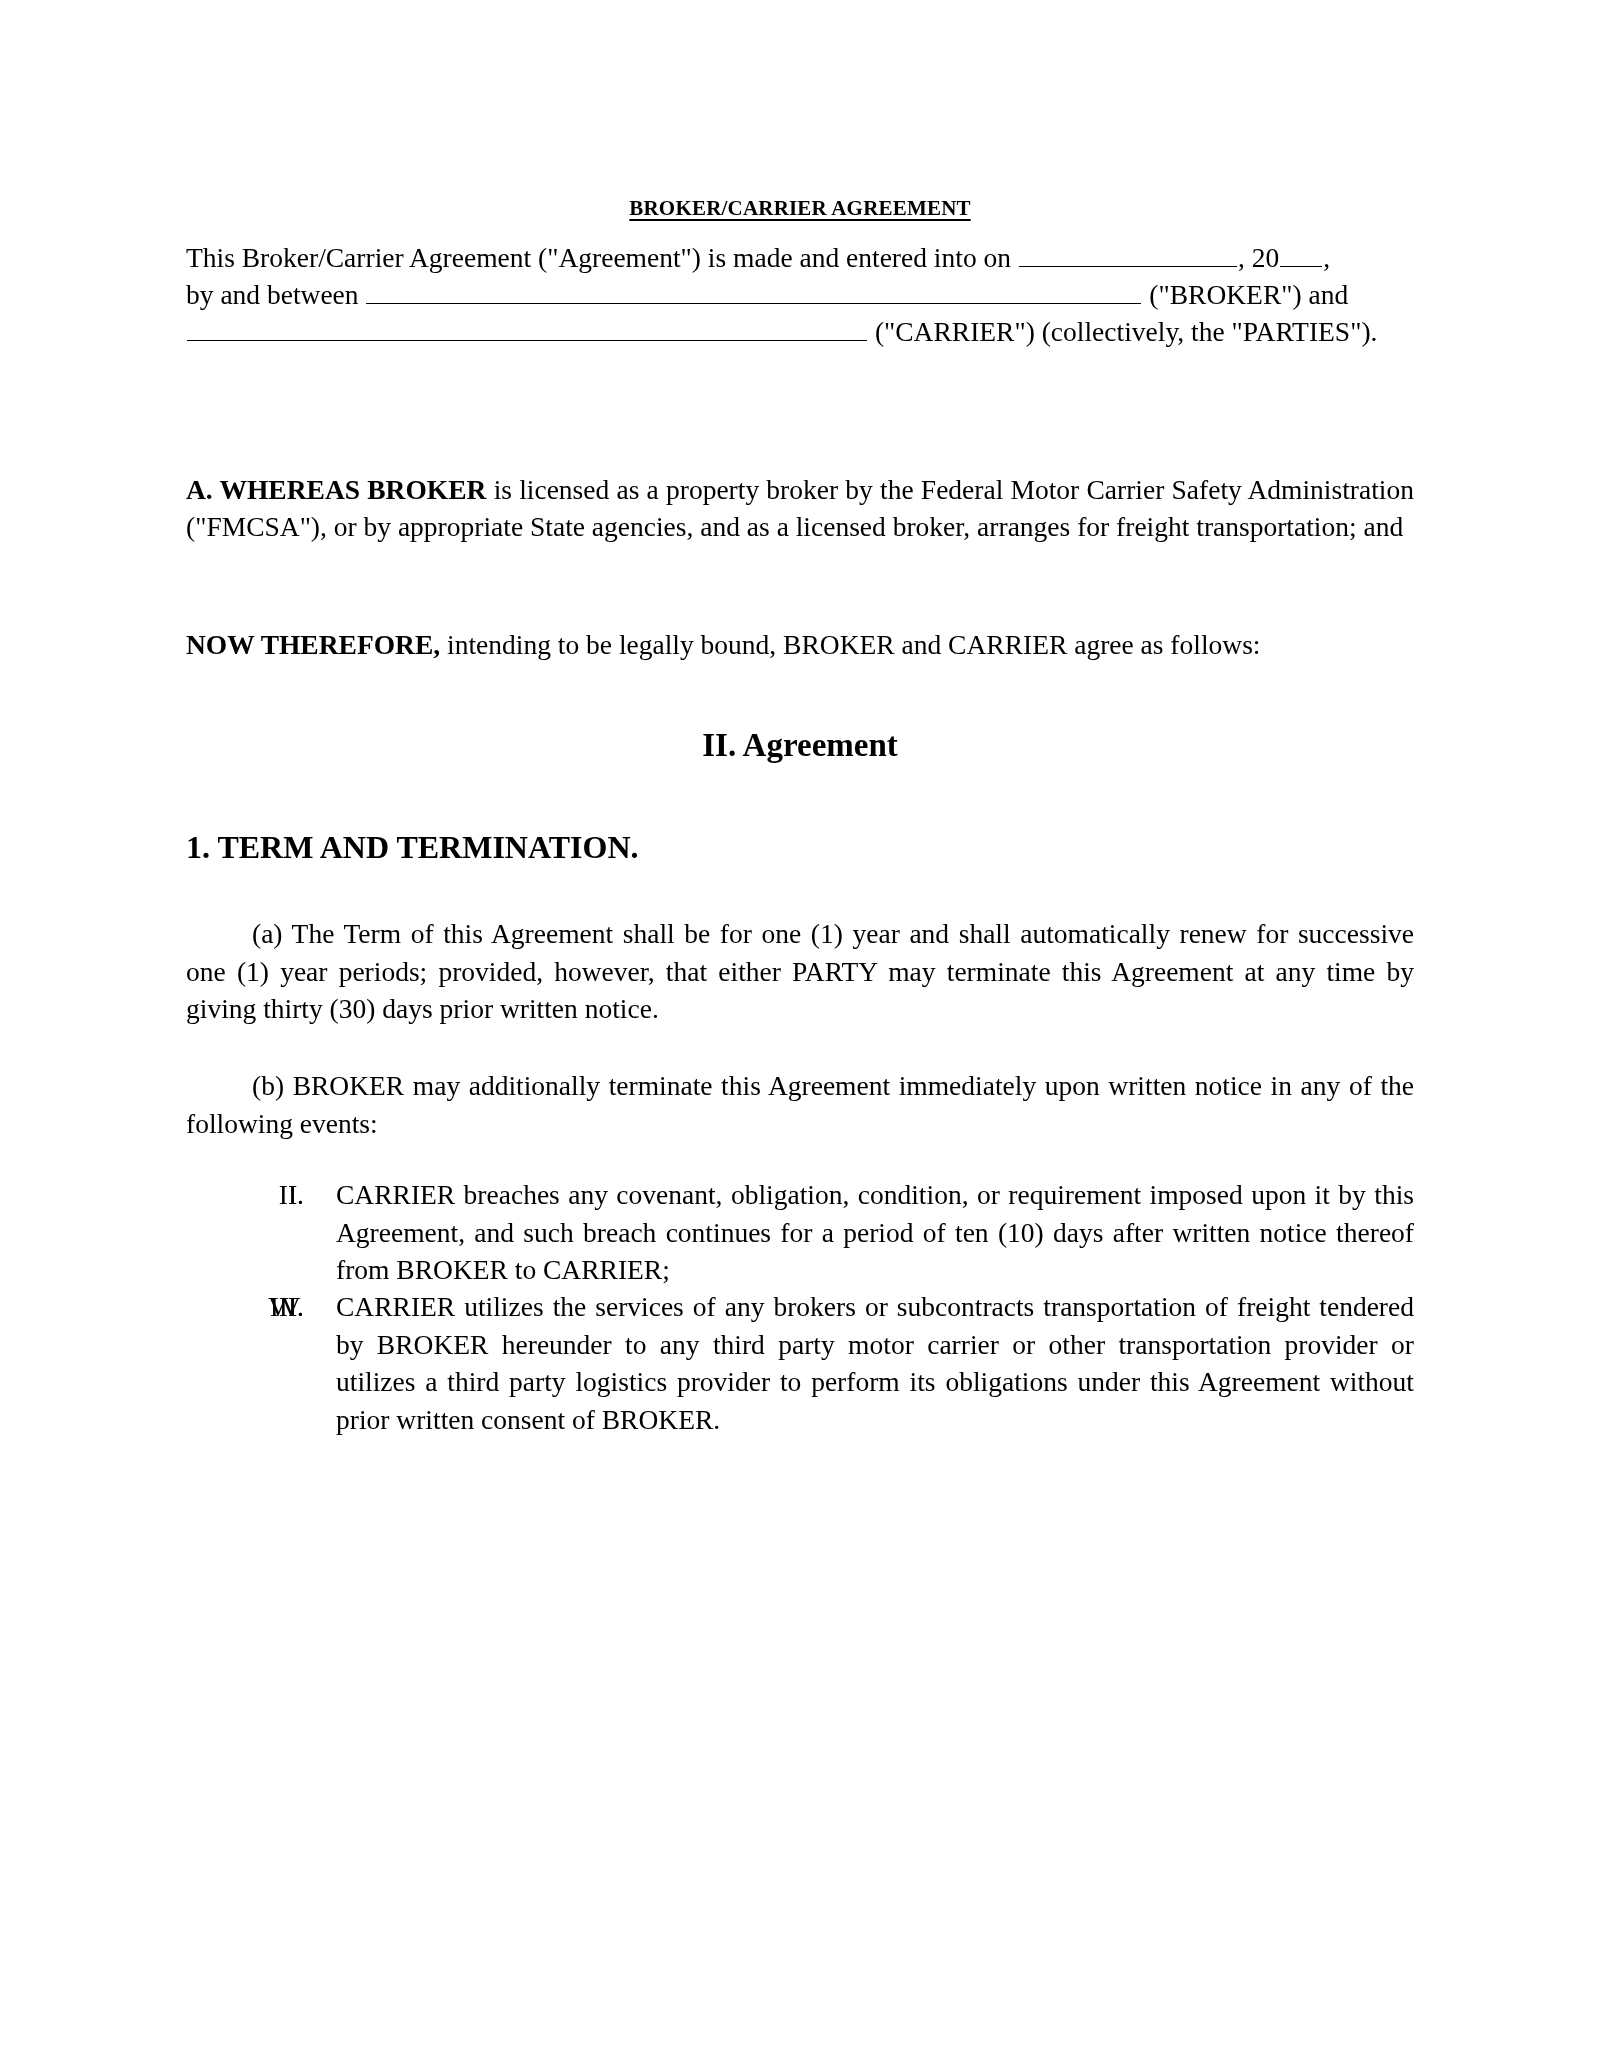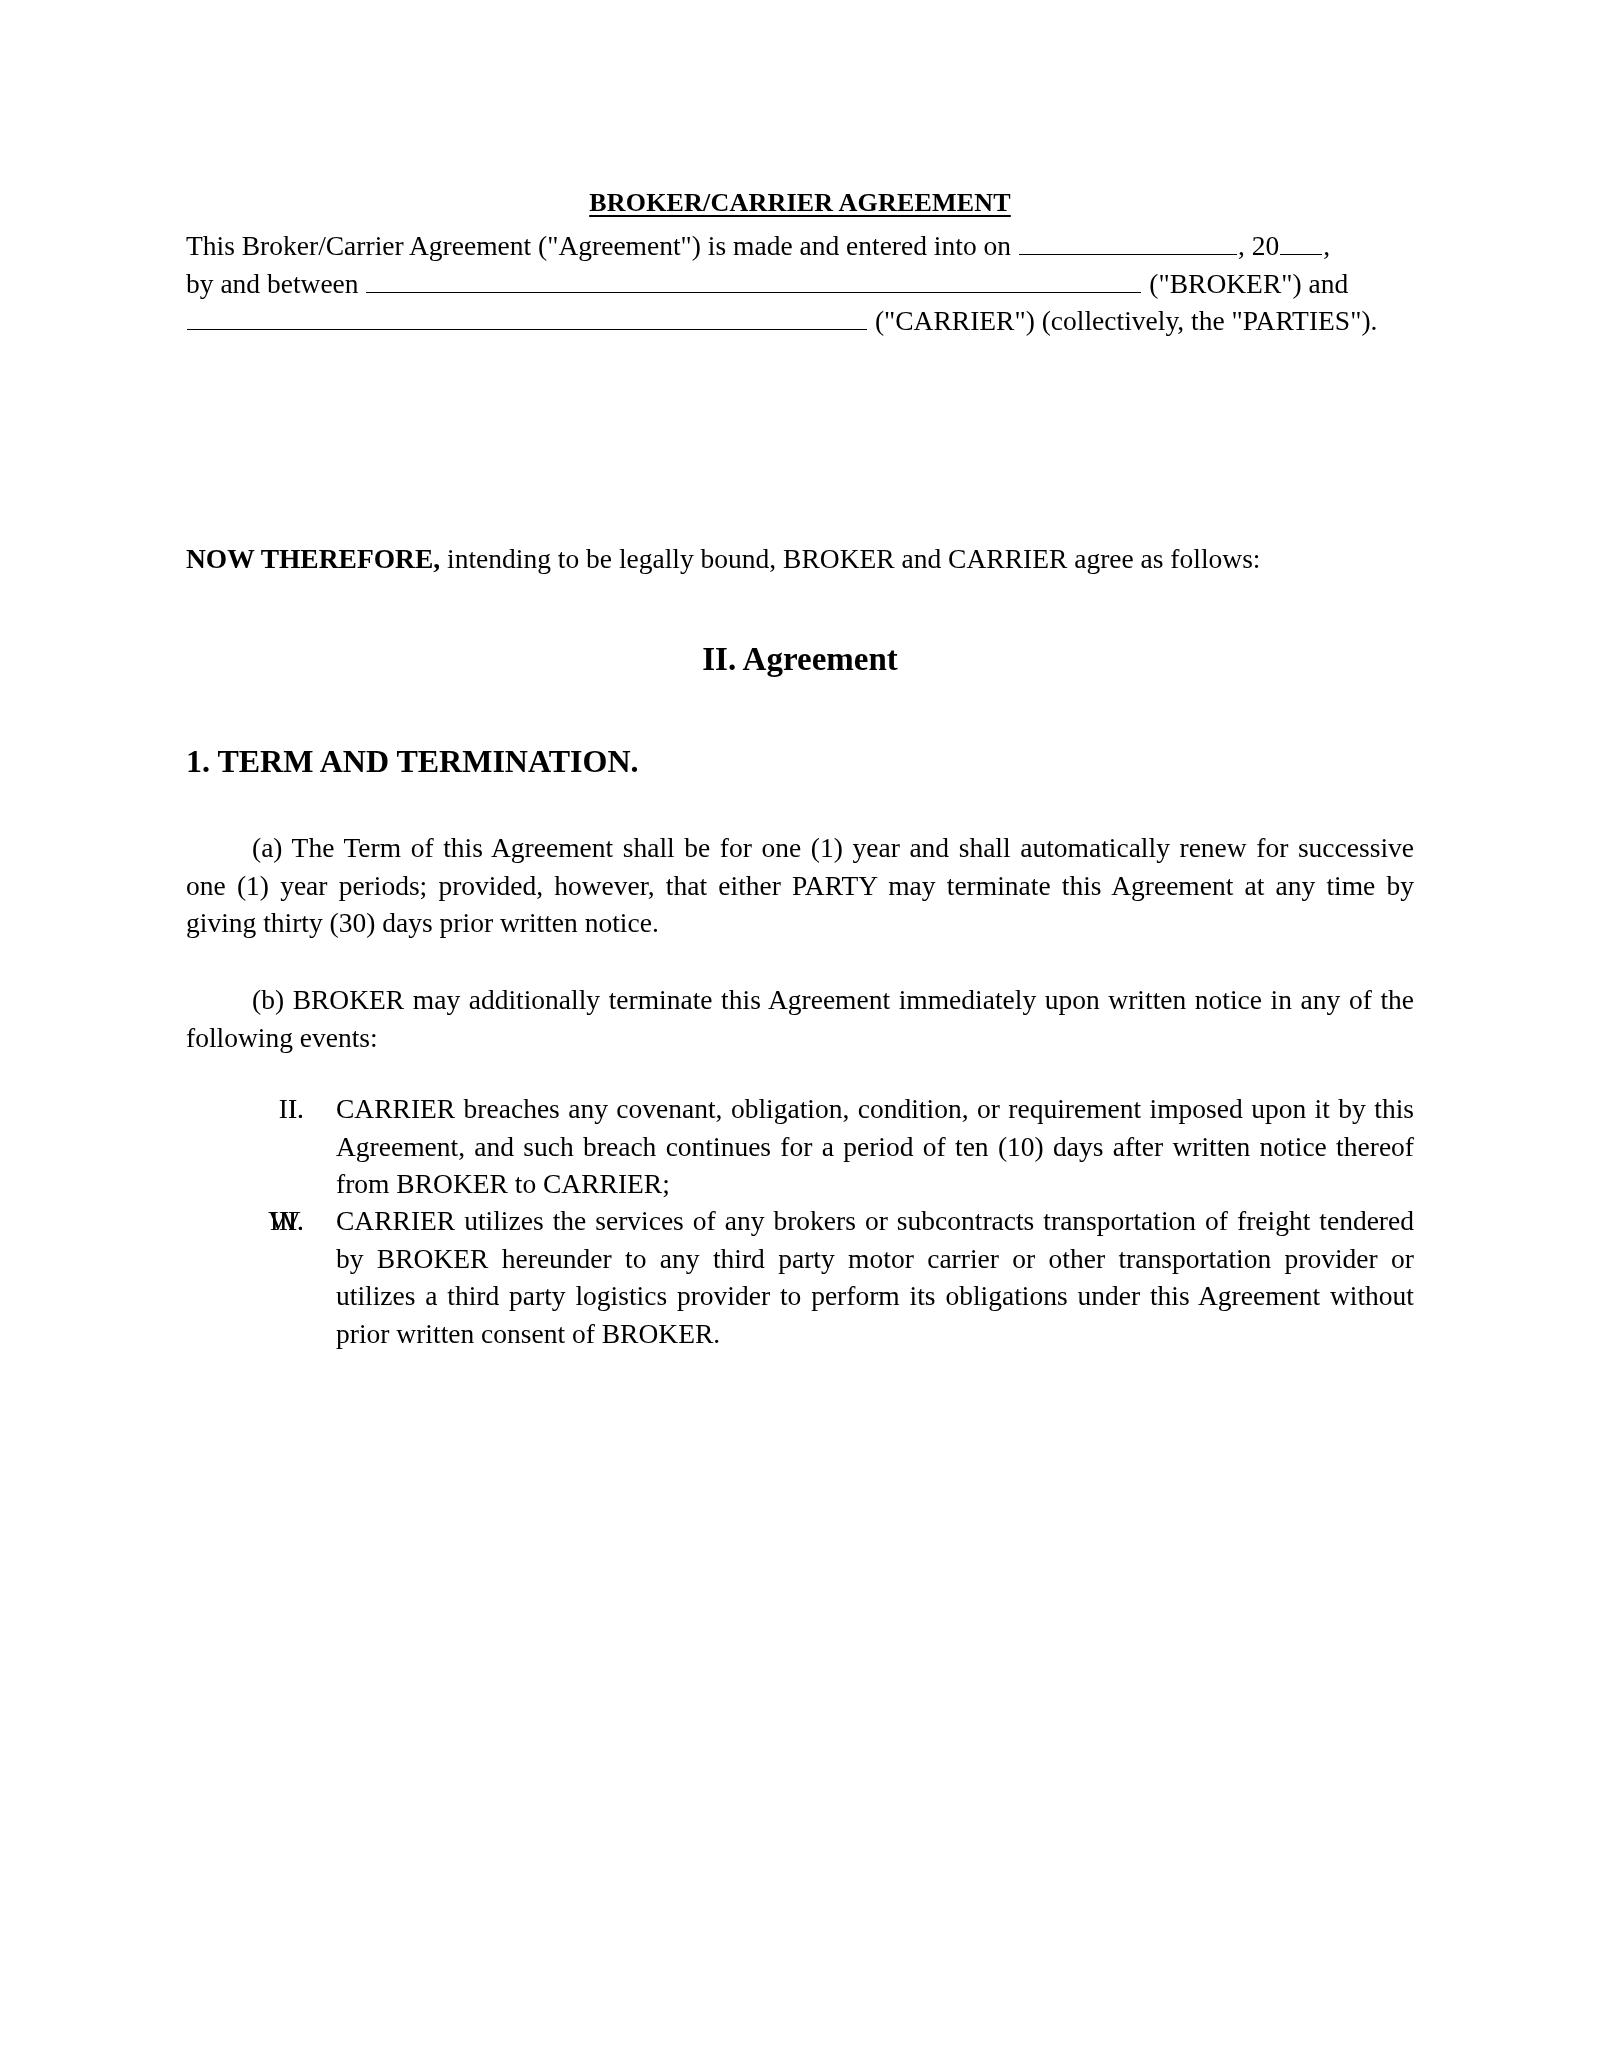--- a/index.html
+++ b/index.html
@@ -25,23 +25,23 @@
     font-family: "Liberation Serif", "DejaVu Serif", serif;
     color: #000000;
     font-size: 27.5px;
     line-height: 1.36;
   }
 
   
   .doc-title {
     text-align: center;
     font-weight: bold;
-    font-size: 26px;
+    font-size: 21px;
     letter-spacing: 0.2px;
-    margin: 7px;
+    margin: 16px;
     padding-top: 178px;
   }
   .doc-title span.u {
     text-decoration: underline;
     text-underline-offset: 4px;
   }
 
   
   p.para {
     margin: 0;
@@ -121,20 +121,21 @@
 <div class="page">
   <div class="content">
 
     <h1 class="doc-title"><span class="u">BROKER/CARRIER AGREEMENT</span></h1>
 
     <p class="para intro"><span>This Broker/Carrier Agreement ("Agreement") is made and entered into on </span><span class="blank blank-date"></span><span>, 20</span><span class="blank blank-year"></span><span>,</span><br><span>by and between </span><span class="blank blank-broker"></span><span> ("BROKER") and</span><br><span class="blank blank-carrier"></span><span> ("CARRIER") (collectively, the "PARTIES").</span></p>
 
     <div class="sp-before-recitals"></div>
     <div class="sp-after-recitals"></div>
 
+    <p class="para"><b>A. WHEREAS BROKER</b><span> is licensed as a property broker by the Federal Motor Carrier Safety Administration ("FMCSA"), or by appropriate State agencies, and as a licensed broker, arranges for freight transportation; and</span></p>
 
     <div class="gap-40"></div>
 
 
     <div class="gap-40"></div>
 
     <p class="para"><b>NOW THEREFORE,</b><span> intending to be legally bound, BROKER and CARRIER agree as follows:</span></p>
 
     <div class="sp-before-agreement"></div>
     <h2 class="roman-head">II. Agreement</h2>

